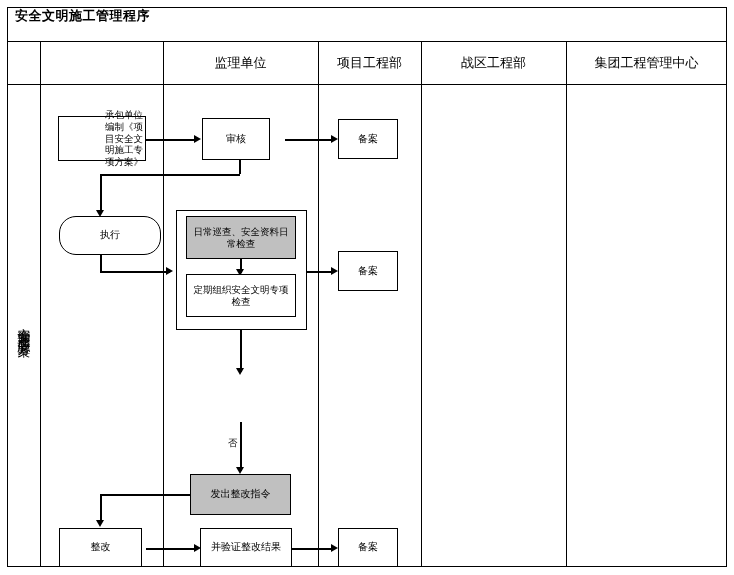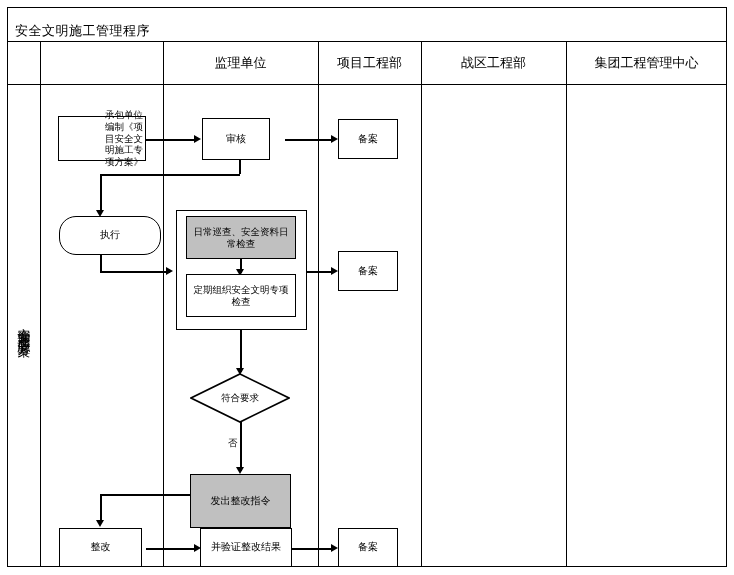--- a/index.html
+++ b/index.html
@@ -5,21 +5,21 @@
   html,body{margin:0;padding:0;background:#ffffff;}
   body{font-family:"DejaVu Sans","Liberation Sans",sans-serif;}
   #page{position:relative;width:734px;height:575px;background:#ffffff;overflow:hidden;}
 
   
   .frame{position:absolute;border:1px solid #000;box-sizing:border-box;}
   .vline{position:absolute;background:#000;width:1px;}
   .hline{position:absolute;background:#000;height:1px;}
 
   .title-cell{position:absolute;left:7px;top:7px;width:720px;height:33px;
-    display:flex;align-items:flex-end;box-sizing:border-box;}
+    display:flex;align-items:flex-start;box-sizing:border-box;font-weight:bold;}
   .title-text{font-size:13px;color:#000;padding-left:8px;letter-spacing:.5px;}
 
   .col-head{position:absolute;top:41px;height:43px;display:flex;
     align-items:center;justify-content:center;box-sizing:border-box;}
   .col-head span{font-size:13px;color:#000;}
 
   .side-label{position:absolute;left:7px;top:84px;width:33px;height:483px;
     display:flex;align-items:center;justify-content:center;box-sizing:border-box;}
   .side-label span{writing-mode:vertical-rl;text-orientation:upright;
     font-size:13px;color:#000;letter-spacing:2px;}
@@ -150,30 +150,22 @@
   </div>
 
   <div class="node" style="left:186px;top:274px;width:110px;height:43px;">
     <span>定期组织安全文明专项检查</span>
   </div>
 
   <div class="node big" style="left:338px;top:251px;width:60px;height:40px;">
     <span>备案</span>
   </div>
 
-  <div class="diamond" style="left:190px;top:373px;width:100px;height:50px;">
-    <svg class="dshape" viewBox="0 0 100 50" preserveAspectRatio="none">
-      <polygon points="50,1 99,25 50,49 1,25" fill="#ffffff" stroke="#000000" stroke-width="1.6"></polygon>
-    </svg>
-    <div class="dlabel">
-      <span>符合要求</span>
-    </div>
-  </div>
 
-  <div class="node gray big" style="left:190px;top:474px;width:101px;height:54px;">
+  <div class="node gray big" style="left:190px;top:474px;width:101px;height:41px;">
     <span>发出整改指令</span>
   </div>
 
   <div class="node big" style="left:59px;top:528px;width:83px;height:39px;">
     <span>整改</span>
   </div>
 
   <div class="node big" style="left:200px;top:528px;width:92px;height:39px;">
     <span>并验证整改结果</span>
   </div>

